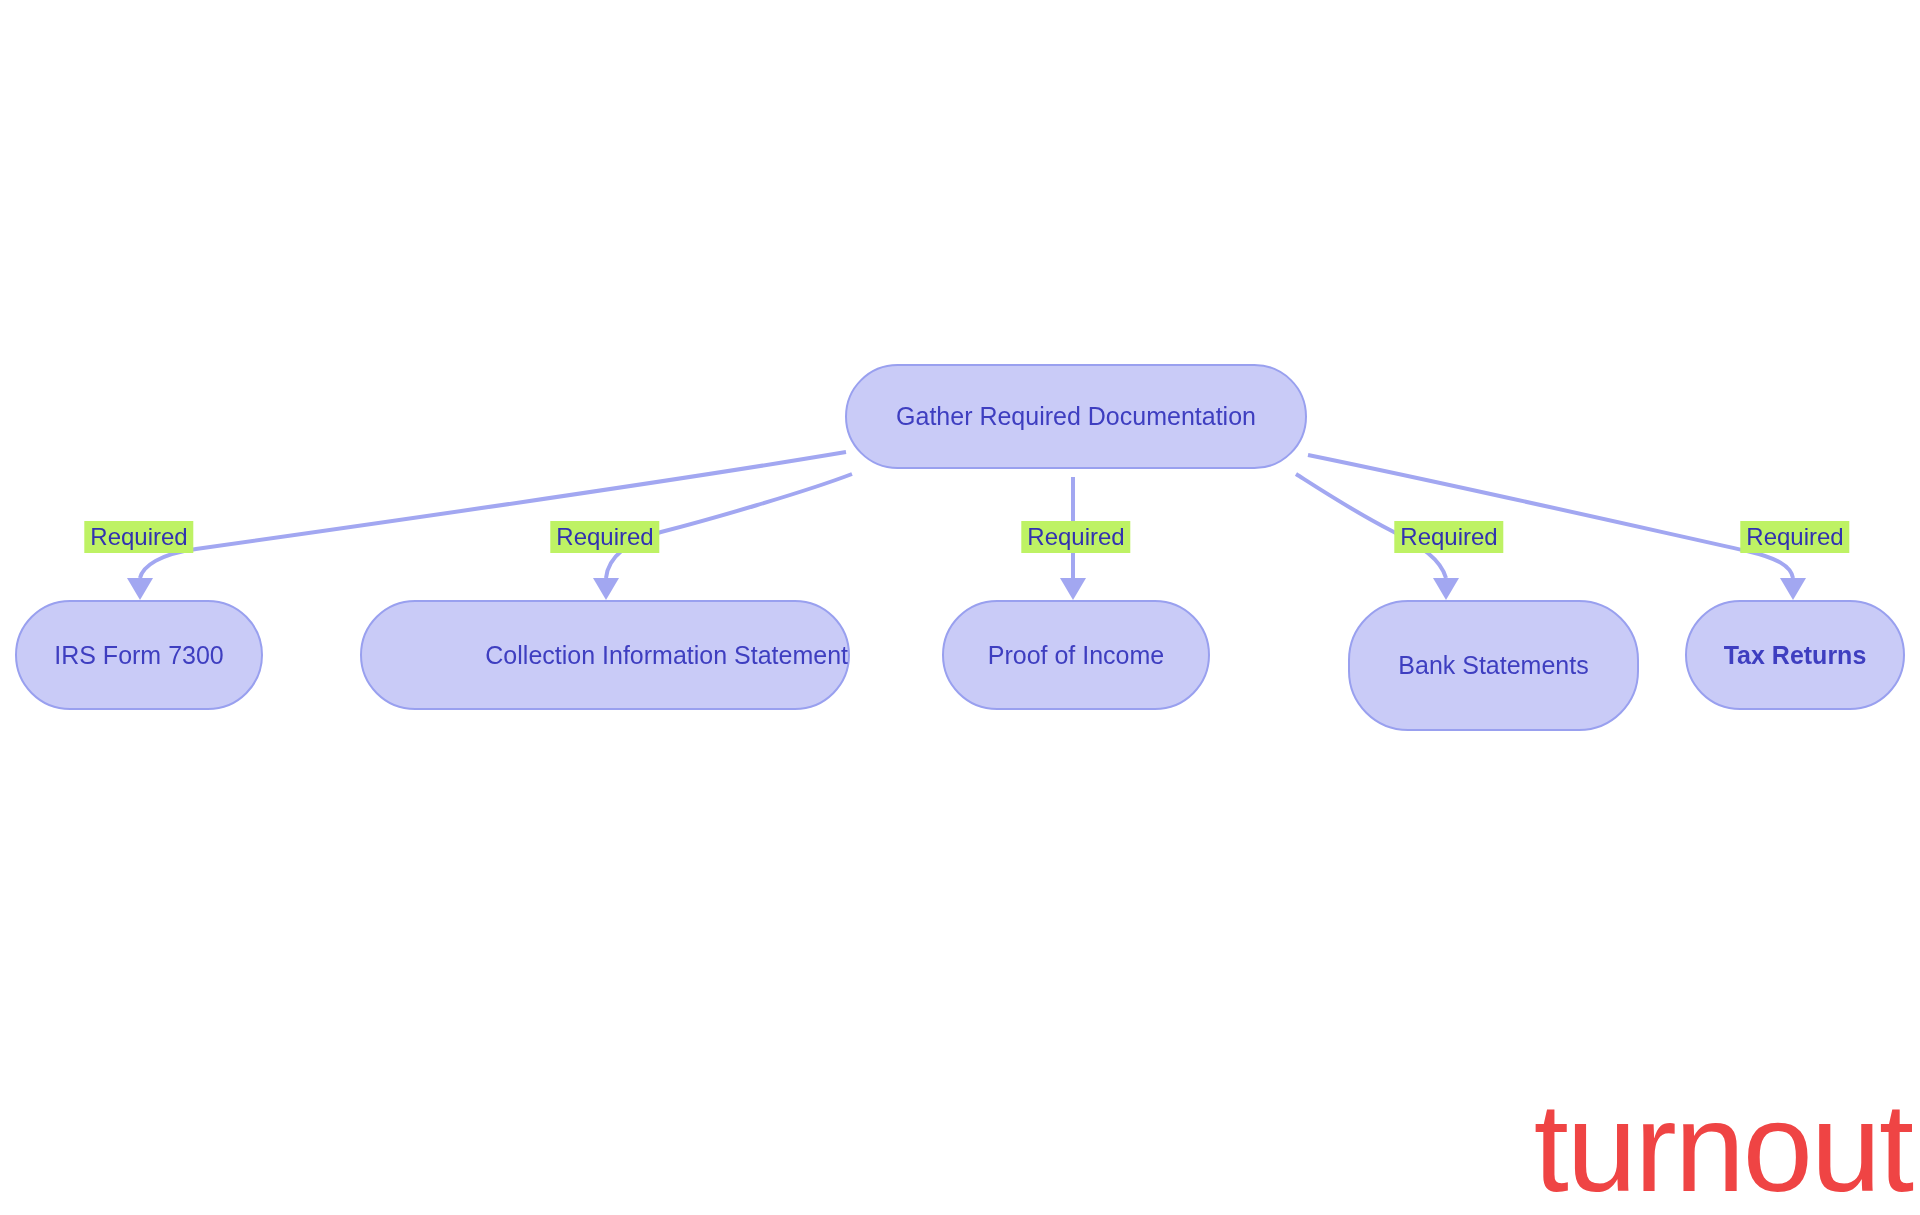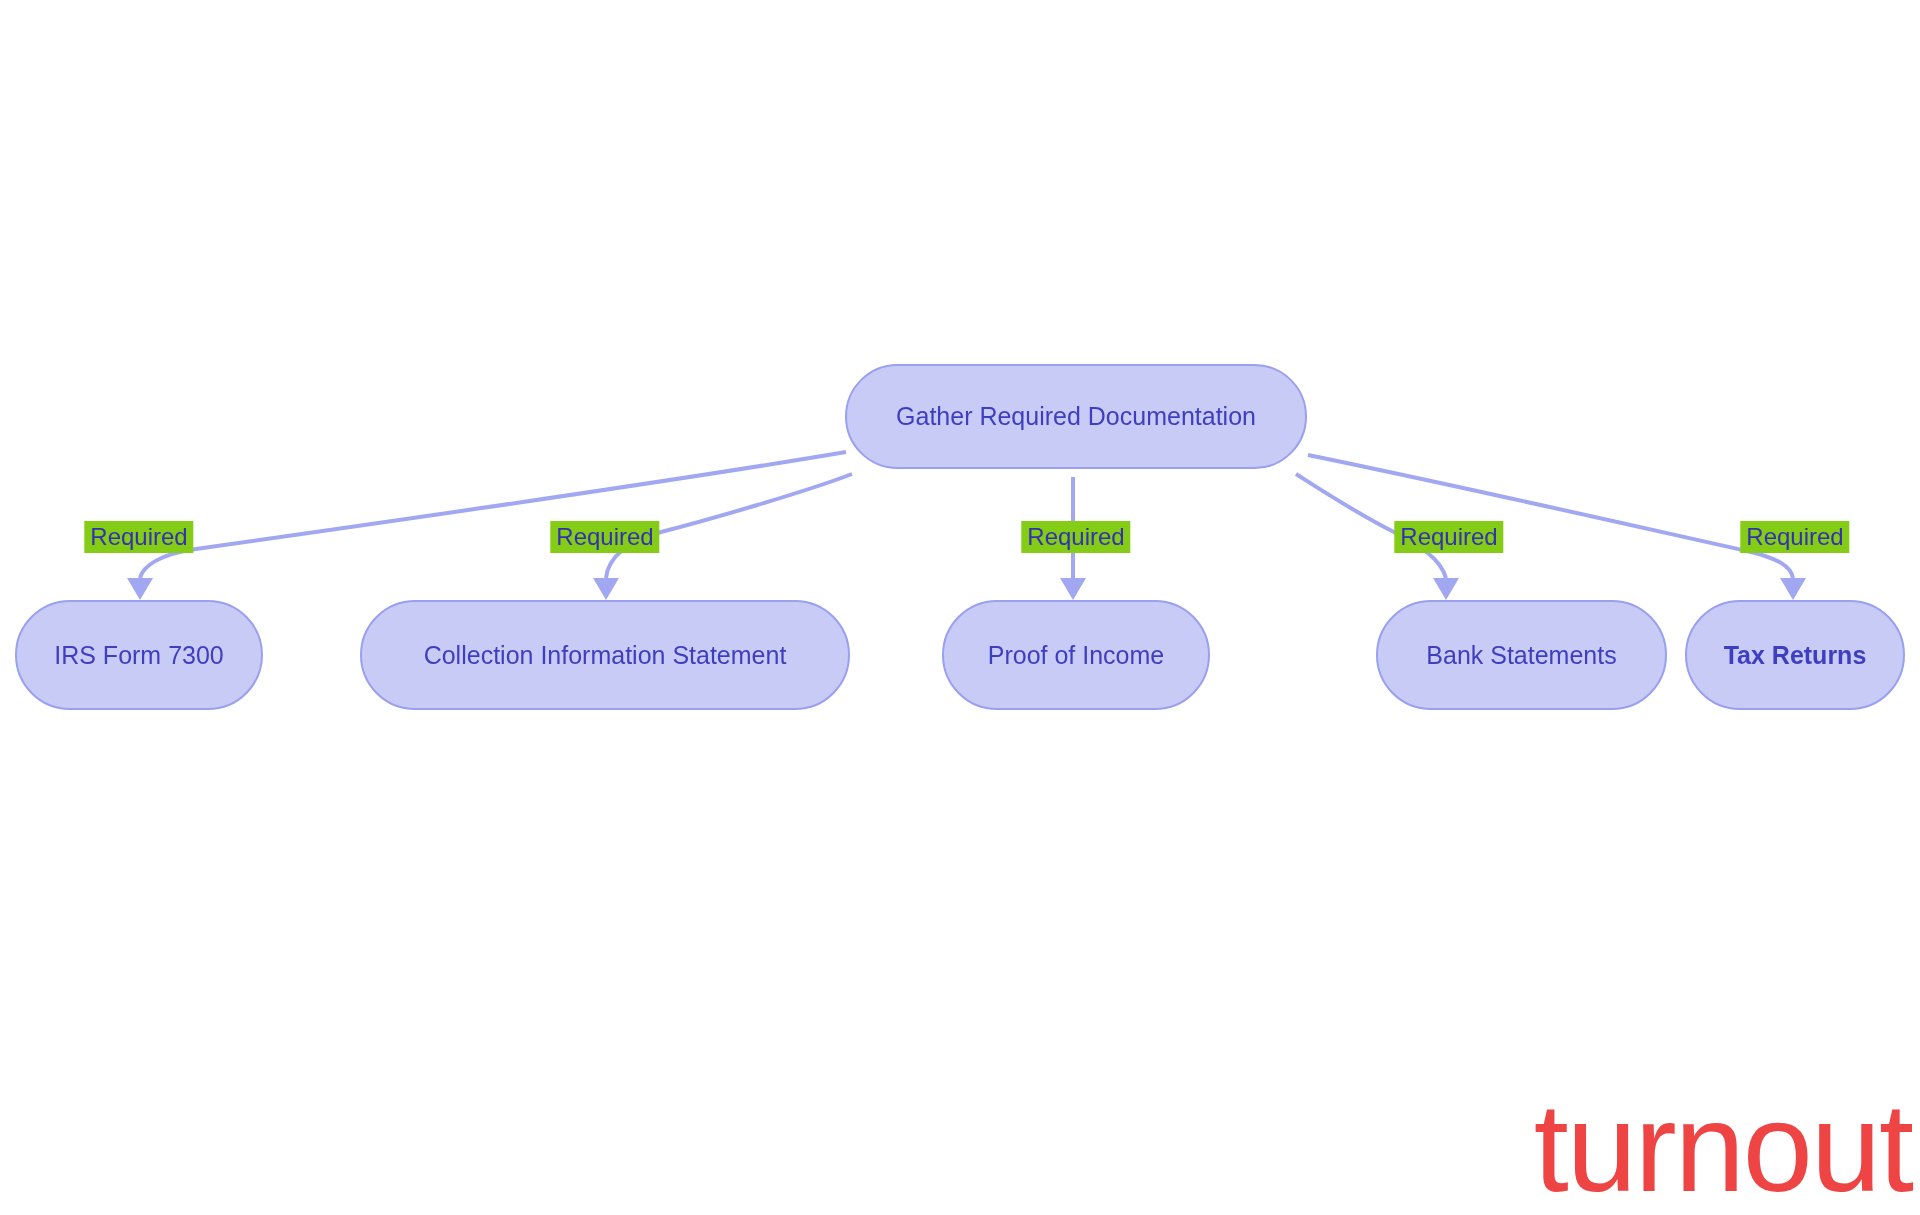--- a/index.html
+++ b/index.html
@@ -17,21 +17,21 @@
     width: 1920px; height: 1215px;
     z-index: 1;
   }
   .edge-line { stroke: #a2a7f1; stroke-width: 4; fill: none; }
   .arrowhead { fill: #a2a7f1; }
   .edge-label {
     position: absolute;
     top: 521px;
     transform: translateX(-50%);
     z-index: 2;
-    background: #84cc16;
+    background: #bef264;
     color: #3232b0;
     font-size: 24px;
     line-height: 1.25;
     padding: 1px 6px;
     white-space: nowrap;
   }
   .node {
     position: absolute;
     z-index: 3;
     box-sizing: border-box;
@@ -40,23 +40,23 @@
     border-radius: 60px;
     display: flex;
     align-items: center;
     justify-content: center;
     color: #3e3ec0;
     font-size: 25px;
     white-space: nowrap;
   }
   .node.root   { left: 845px;  top: 364px; width: 462px; height: 105px; }
   .node.n-irs  { left: 15px;   top: 600px; width: 248px; height: 110px; }
-  .node.n-cis  { left: 360px;  top: 600px; width: 490px; height: 110px; }
+  .node.n-cis  { left: 360px;  top: 600px; width: 490px; height: 110px; justify-content: flex-end; }
   .node.n-poi  { left: 942px;  top: 600px; width: 268px; height: 110px; }
-  .node.n-bank { left: 1376px; top: 600px; width: 291px; height: 110px; }
+  .node.n-bank { left: 1348px; top: 600px; width: 291px; height: 131px; }
   .node.n-tax  { left: 1685px; top: 600px; width: 220px; height: 110px; font-weight: bold; }
   .logo {
     position: absolute;
     right: 8px;
     bottom: 4px;
     z-index: 4;
     color: #ef4444;
     font-size: 126px;
     font-weight: 400;
     letter-spacing: -2px;

